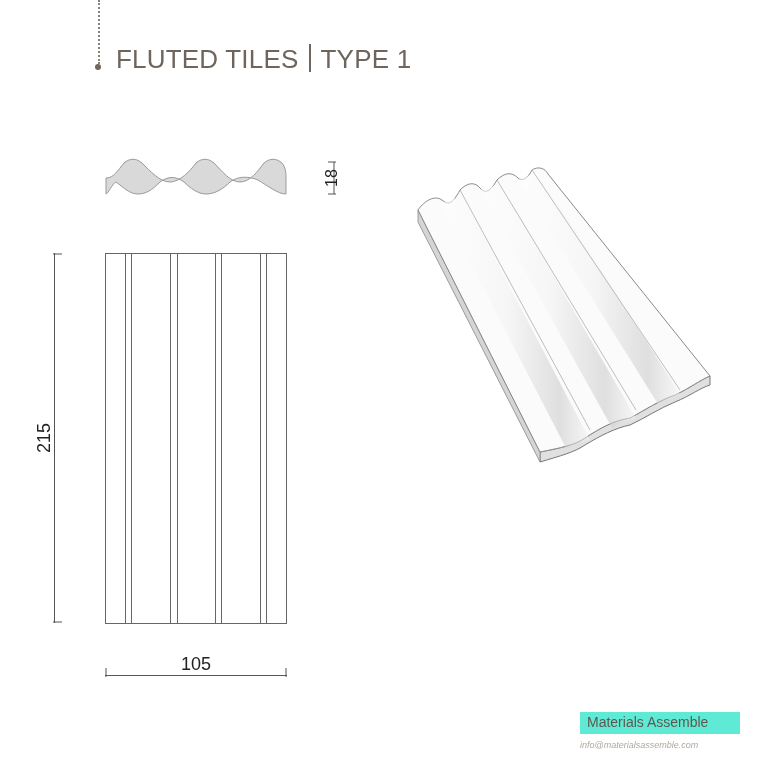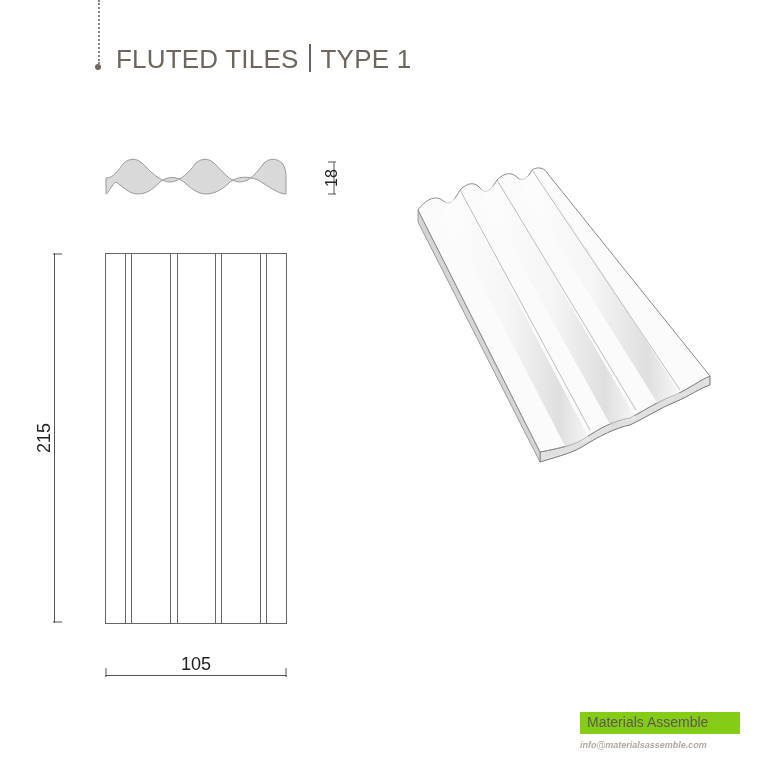--- a/index.html
+++ b/index.html
@@ -3,23 +3,23 @@
 <meta charset="utf-8">
 <style>
   html,body{margin:0;padding:0;background:#ffffff;}
   body{width:768px;height:768px;position:relative;overflow:hidden;font-family:"Liberation Sans",sans-serif;}
   .dotline{position:absolute;left:98px;top:0;width:0;height:64px;border-left:2px dotted #8a8178;}
   .dot{position:absolute;left:95px;top:64px;width:6px;height:6px;border-radius:50%;background:#6f665d;}
   .title{position:absolute;left:116px;top:44px;font-size:26px;font-weight:normal;color:#6e655c;letter-spacing:0.2px;white-space:nowrap;}
   .title .sep{display:inline-block;width:2px;height:28px;background:#6e655c;vertical-align:-4px;margin:0 10px;}
   svg.drawing{position:absolute;left:0;top:0;}
   .dimtext{font-family:"Liberation Sans",sans-serif;fill:#222;}
-  .footer-bar{position:absolute;left:580px;top:712px;width:160px;height:22px;background:#84cc16;}
+  .footer-bar{position:absolute;left:580px;top:712px;width:160px;height:22px;background:#5eead4;}
   .footer-bar span{position:absolute;left:7px;top:2px;font-size:14px;color:#5f5850;}
-  .footer-email{position:absolute;left:580px;top:740px;font-size:9px;font-style:italic;color:#b0a89e;font-weight:bold;}
+  .footer-email{position:absolute;left:580px;top:740px;font-size:9px;font-style:italic;color:#b0a89e;}
 </style>
 </head>
 <body>
 
 <div class="dotline"></div>
 <div class="dot"></div>
 
 <div class="title">
   <span>FLUTED TILES</span><span class="sep"></span><span>TYPE 1</span>
 </div>

